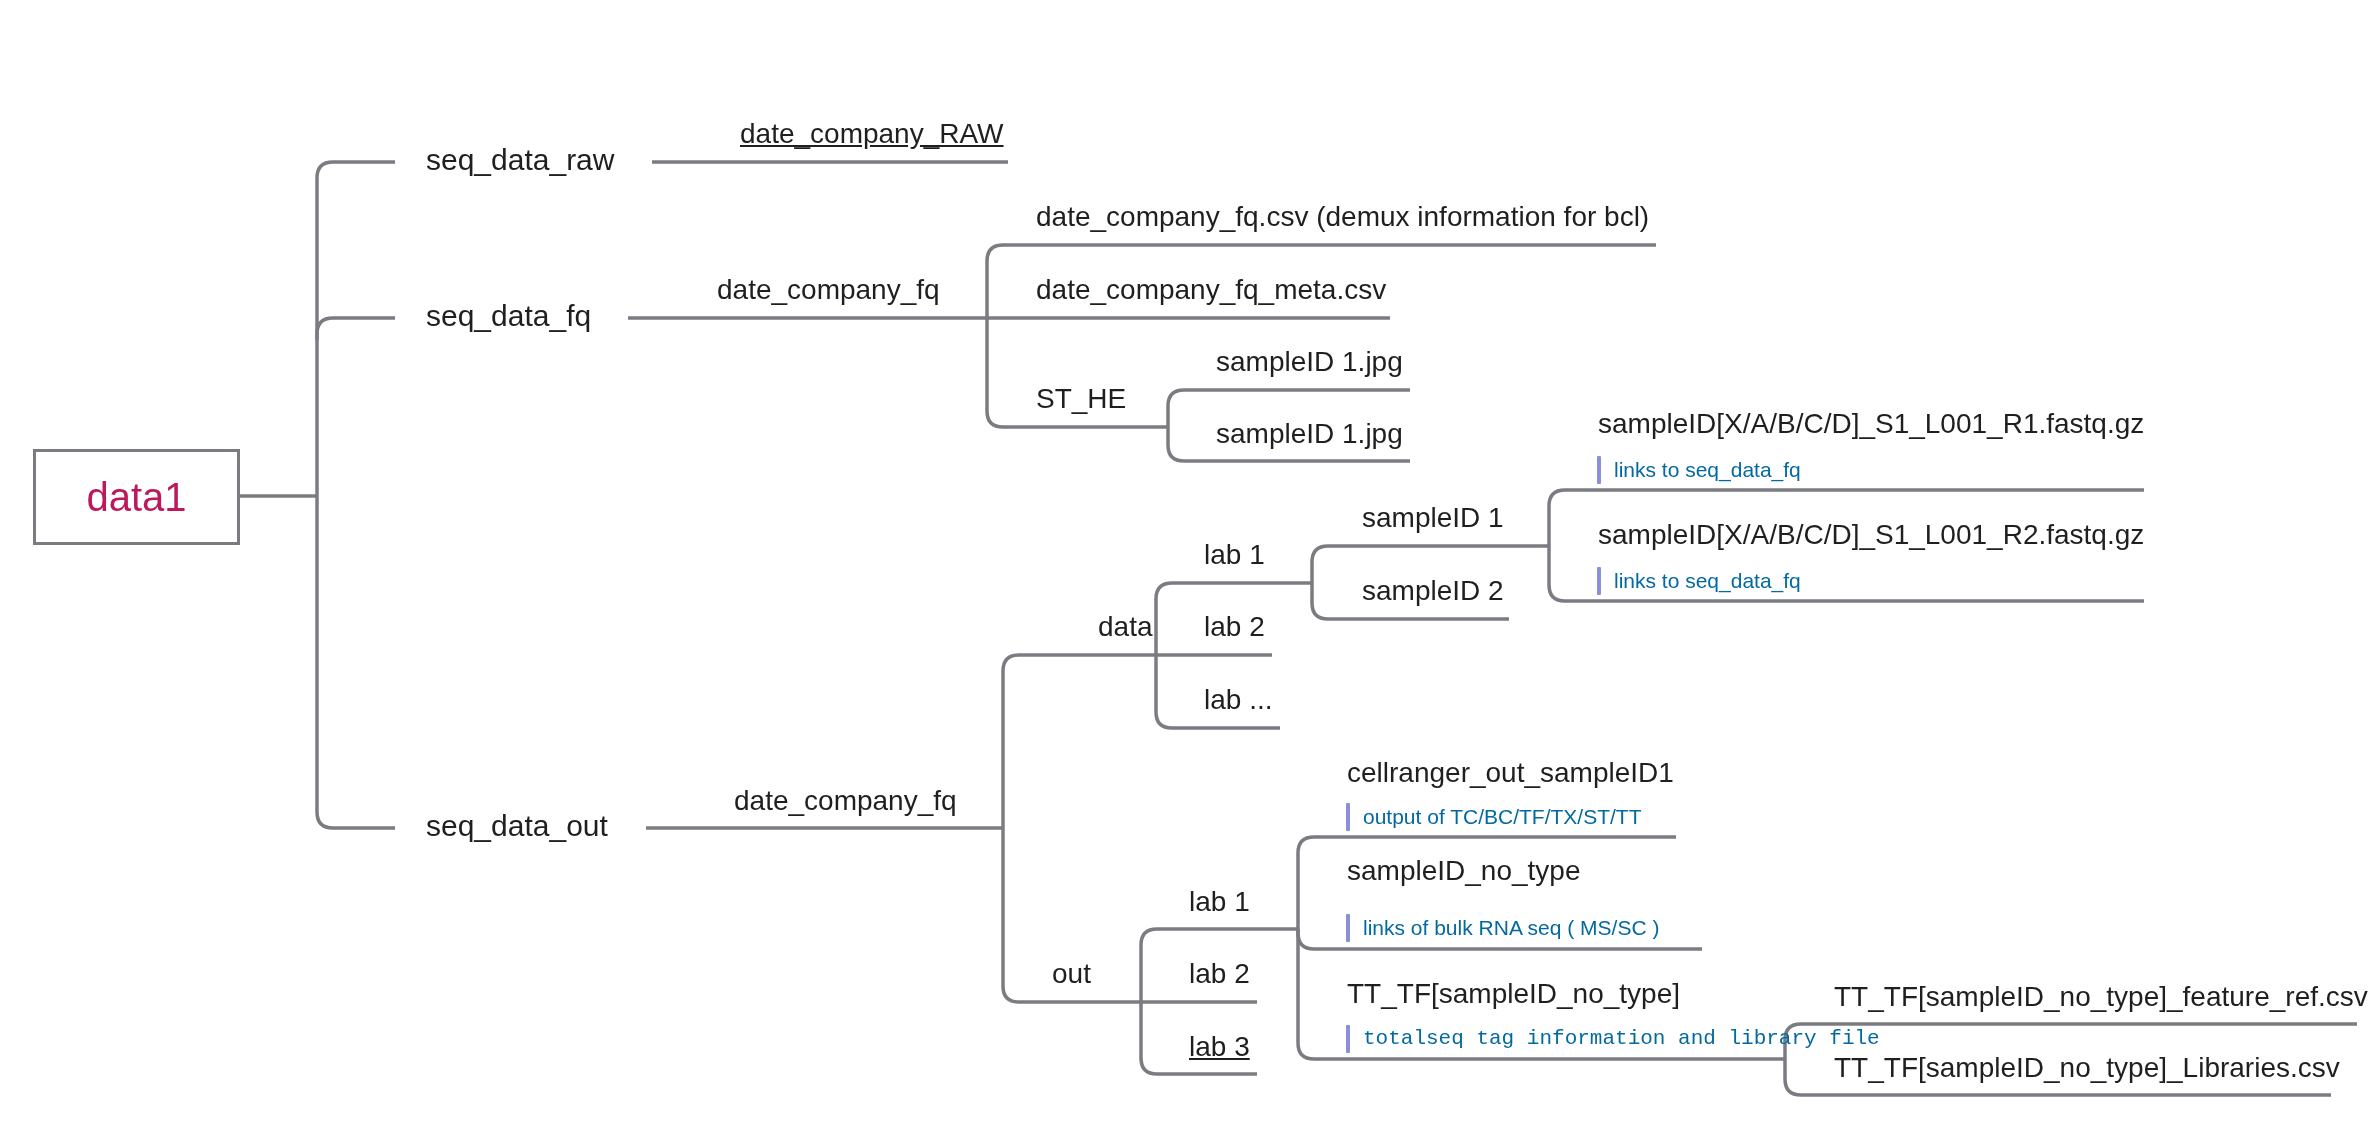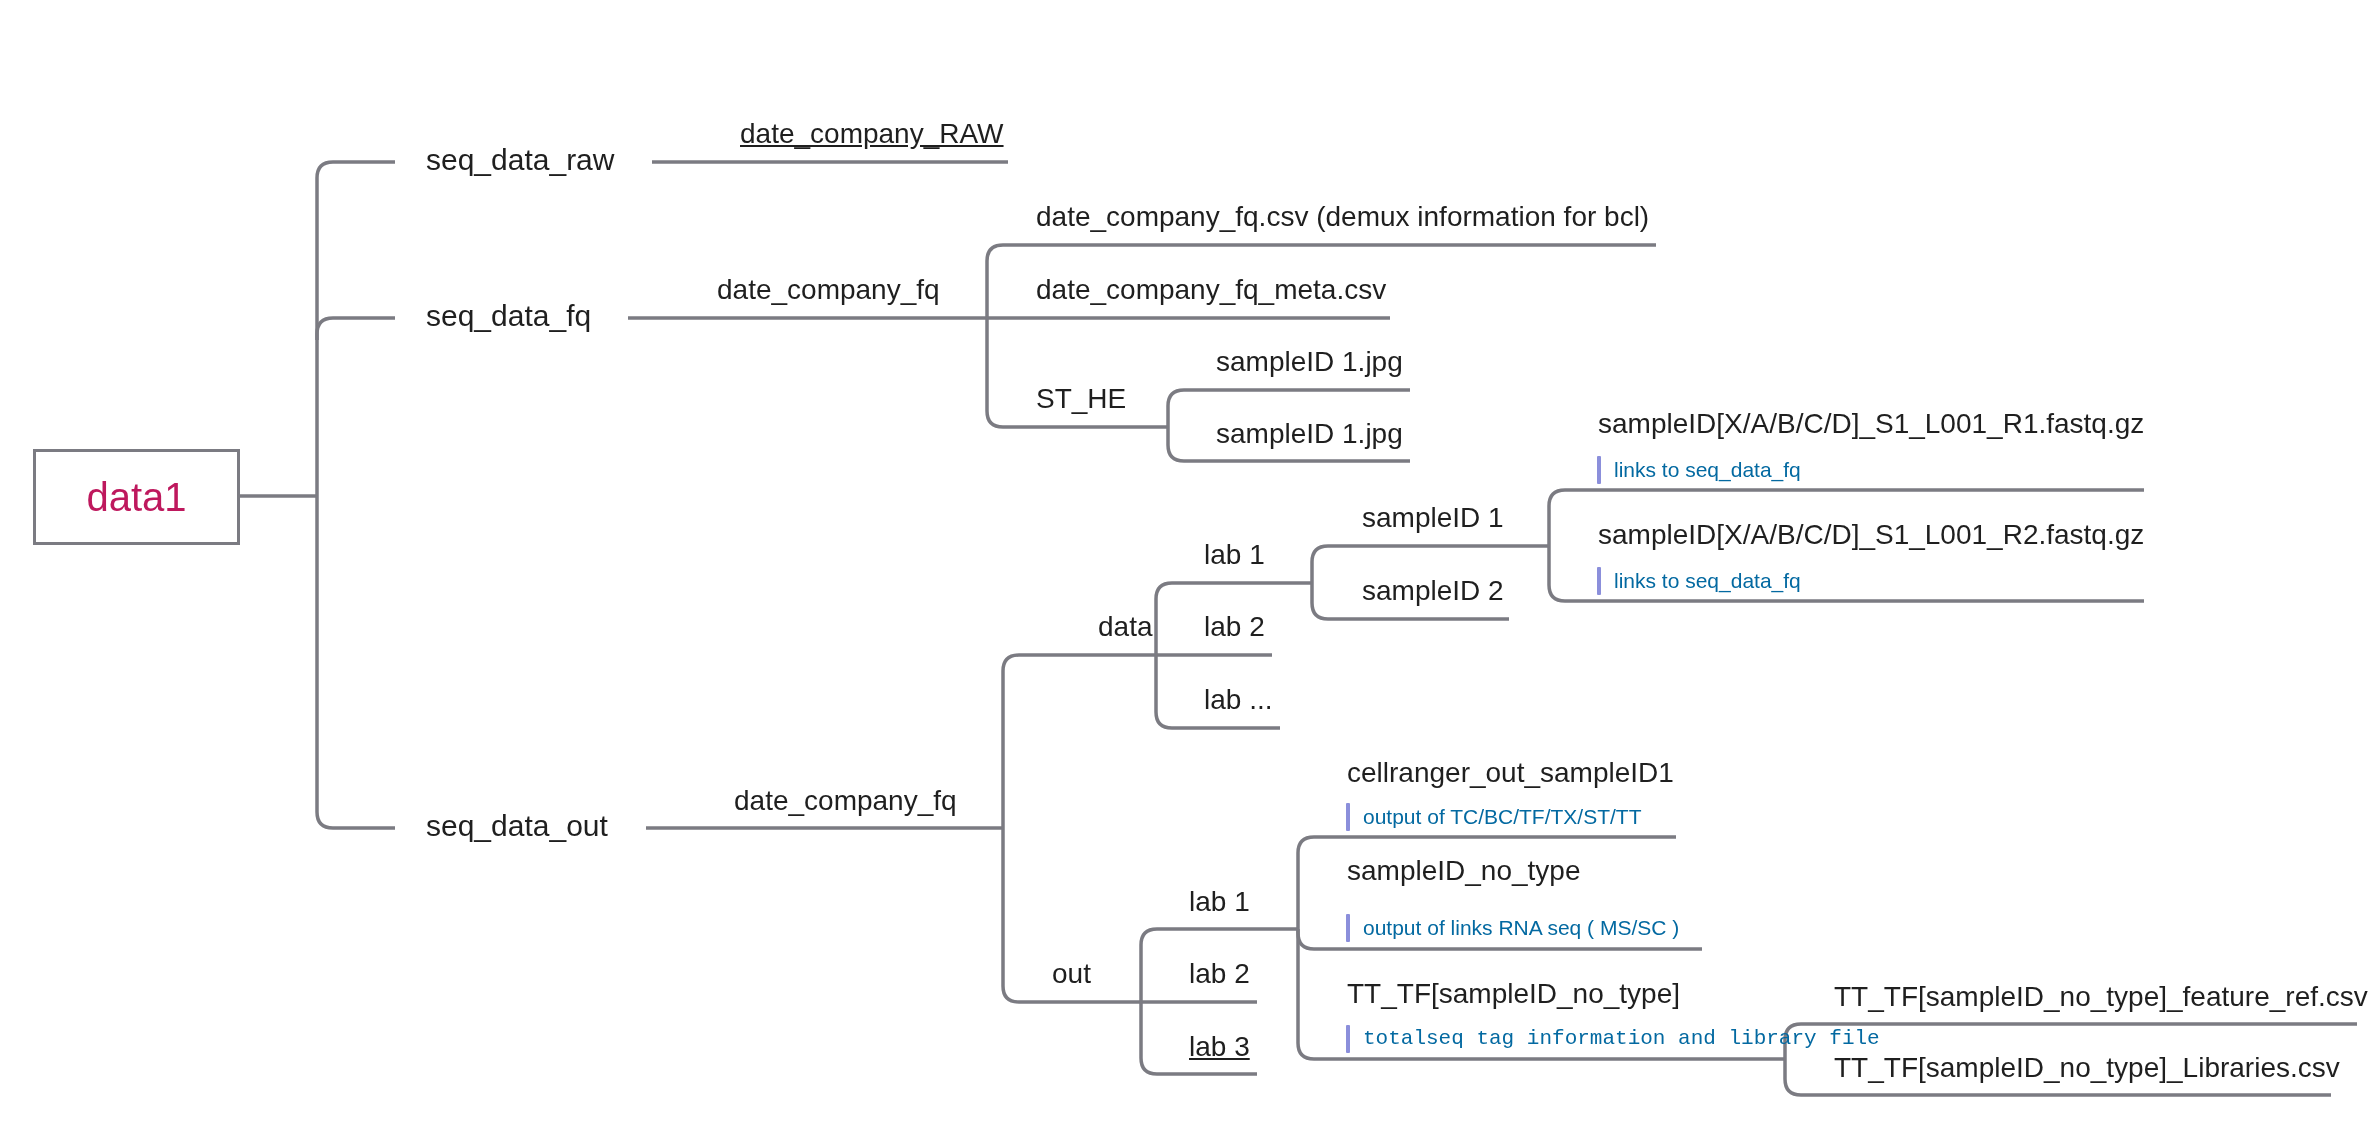--- a/index.html
+++ b/index.html
@@ -97,18 +97,18 @@
 <div class="node" style="left:1598px; top:518px;">sampleID[X/A/B/C/D]_S1_L001_R2.fastq.gz</div>
 <div class="note" style="left:1597px; top:567px;">links to seq_data_fq</div>
 
 <div class="node" style="left:1189px; top:885px;">lab 1</div>
 <div class="node" style="left:1189px; top:957px;">lab 2</div>
 <div class="node" style="left:1189px; top:1030px;text-decoration:underline;">lab 3</div>
 
 <div class="node" style="left:1347px; top:756px;">cellranger_out_sampleID1</div>
 <div class="note" style="left:1346px; top:803px;">output of TC/BC/TF/TX/ST/TT</div>
 <div class="node" style="left:1347px; top:854px;">sampleID_no_type</div>
-<div class="note" style="left:1346px; top:914px;">output of links RNA seq ( MS/SC )</div>
+<div class="note" style="left:1346px; top:914px;">links of bulk RNA seq ( MS/SC )</div>
 <div class="node" style="left:1347px; top:977px;">TT_TF[sampleID_no_type]</div>
 <div class="note" style="left:1346px; top:1025px;font-family:Liberation Mono, monospace;">totalseq tag information and library file</div>
 
 <div class="node" style="left:1834px; top:980px;">TT_TF[sampleID_no_type]_feature_ref.csv</div>
 <div class="node" style="left:1834px; top:1051px;">TT_TF[sampleID_no_type]_Libraries.csv</div>
 
 </body></html>

